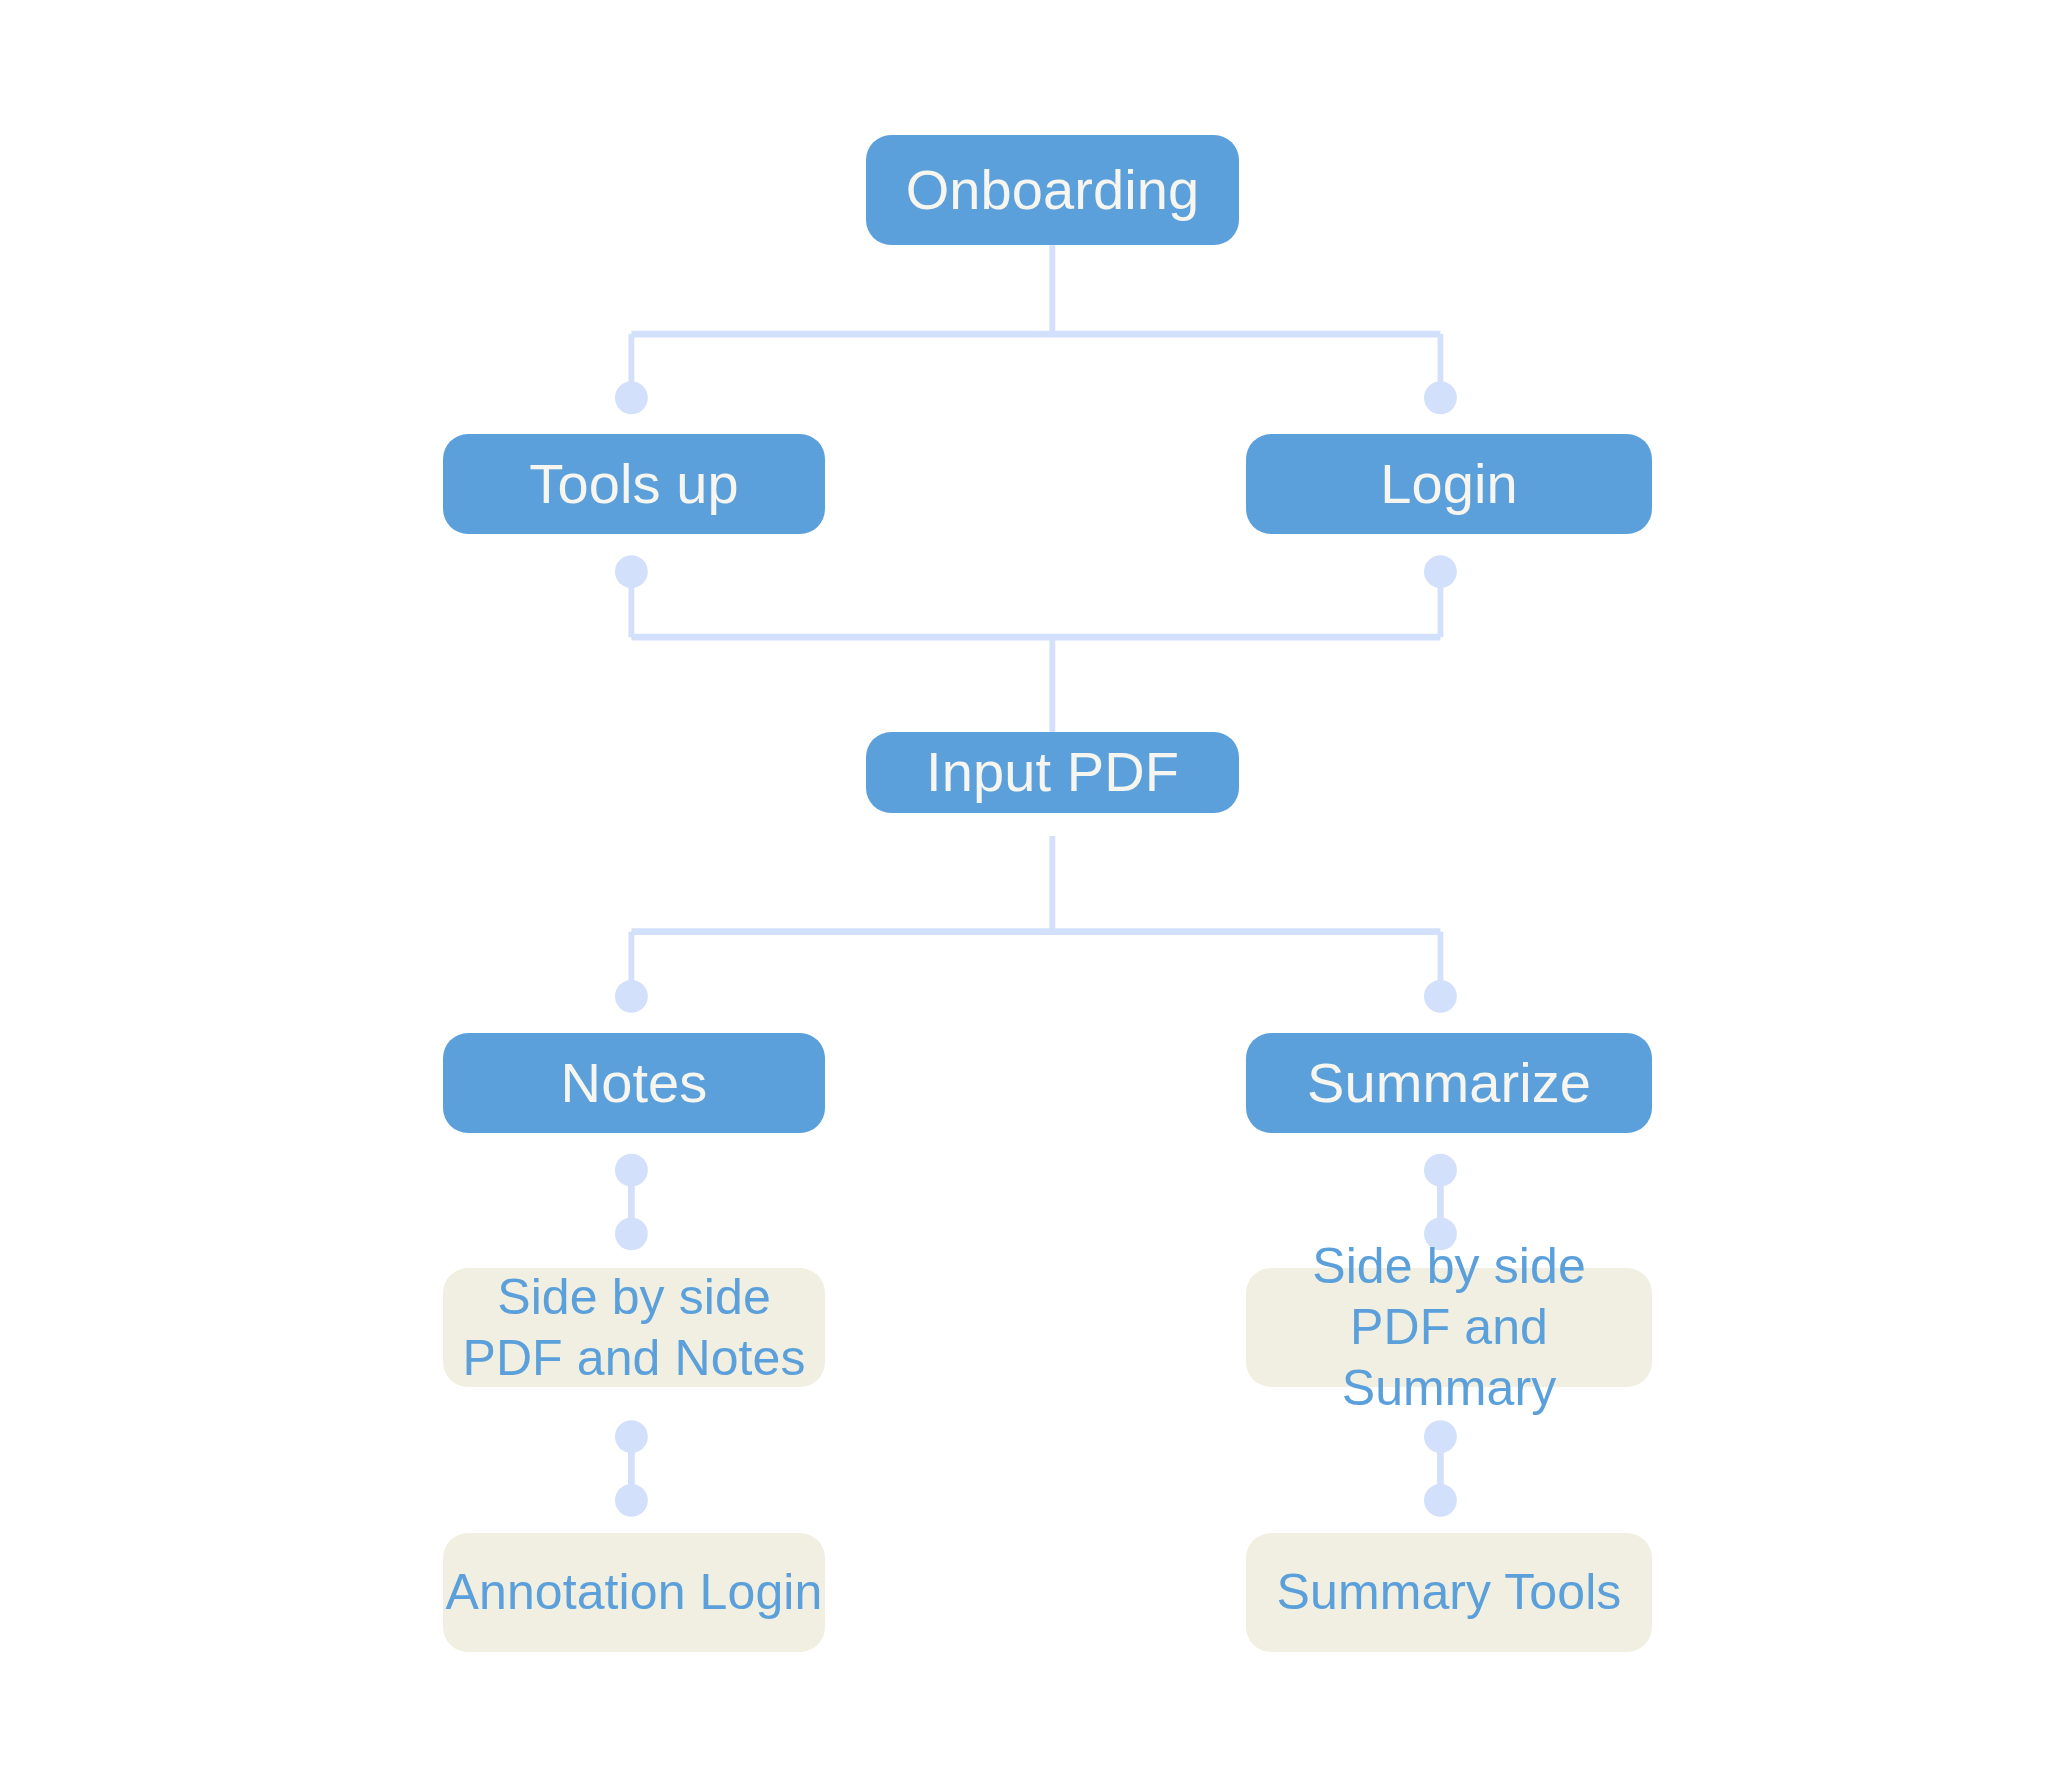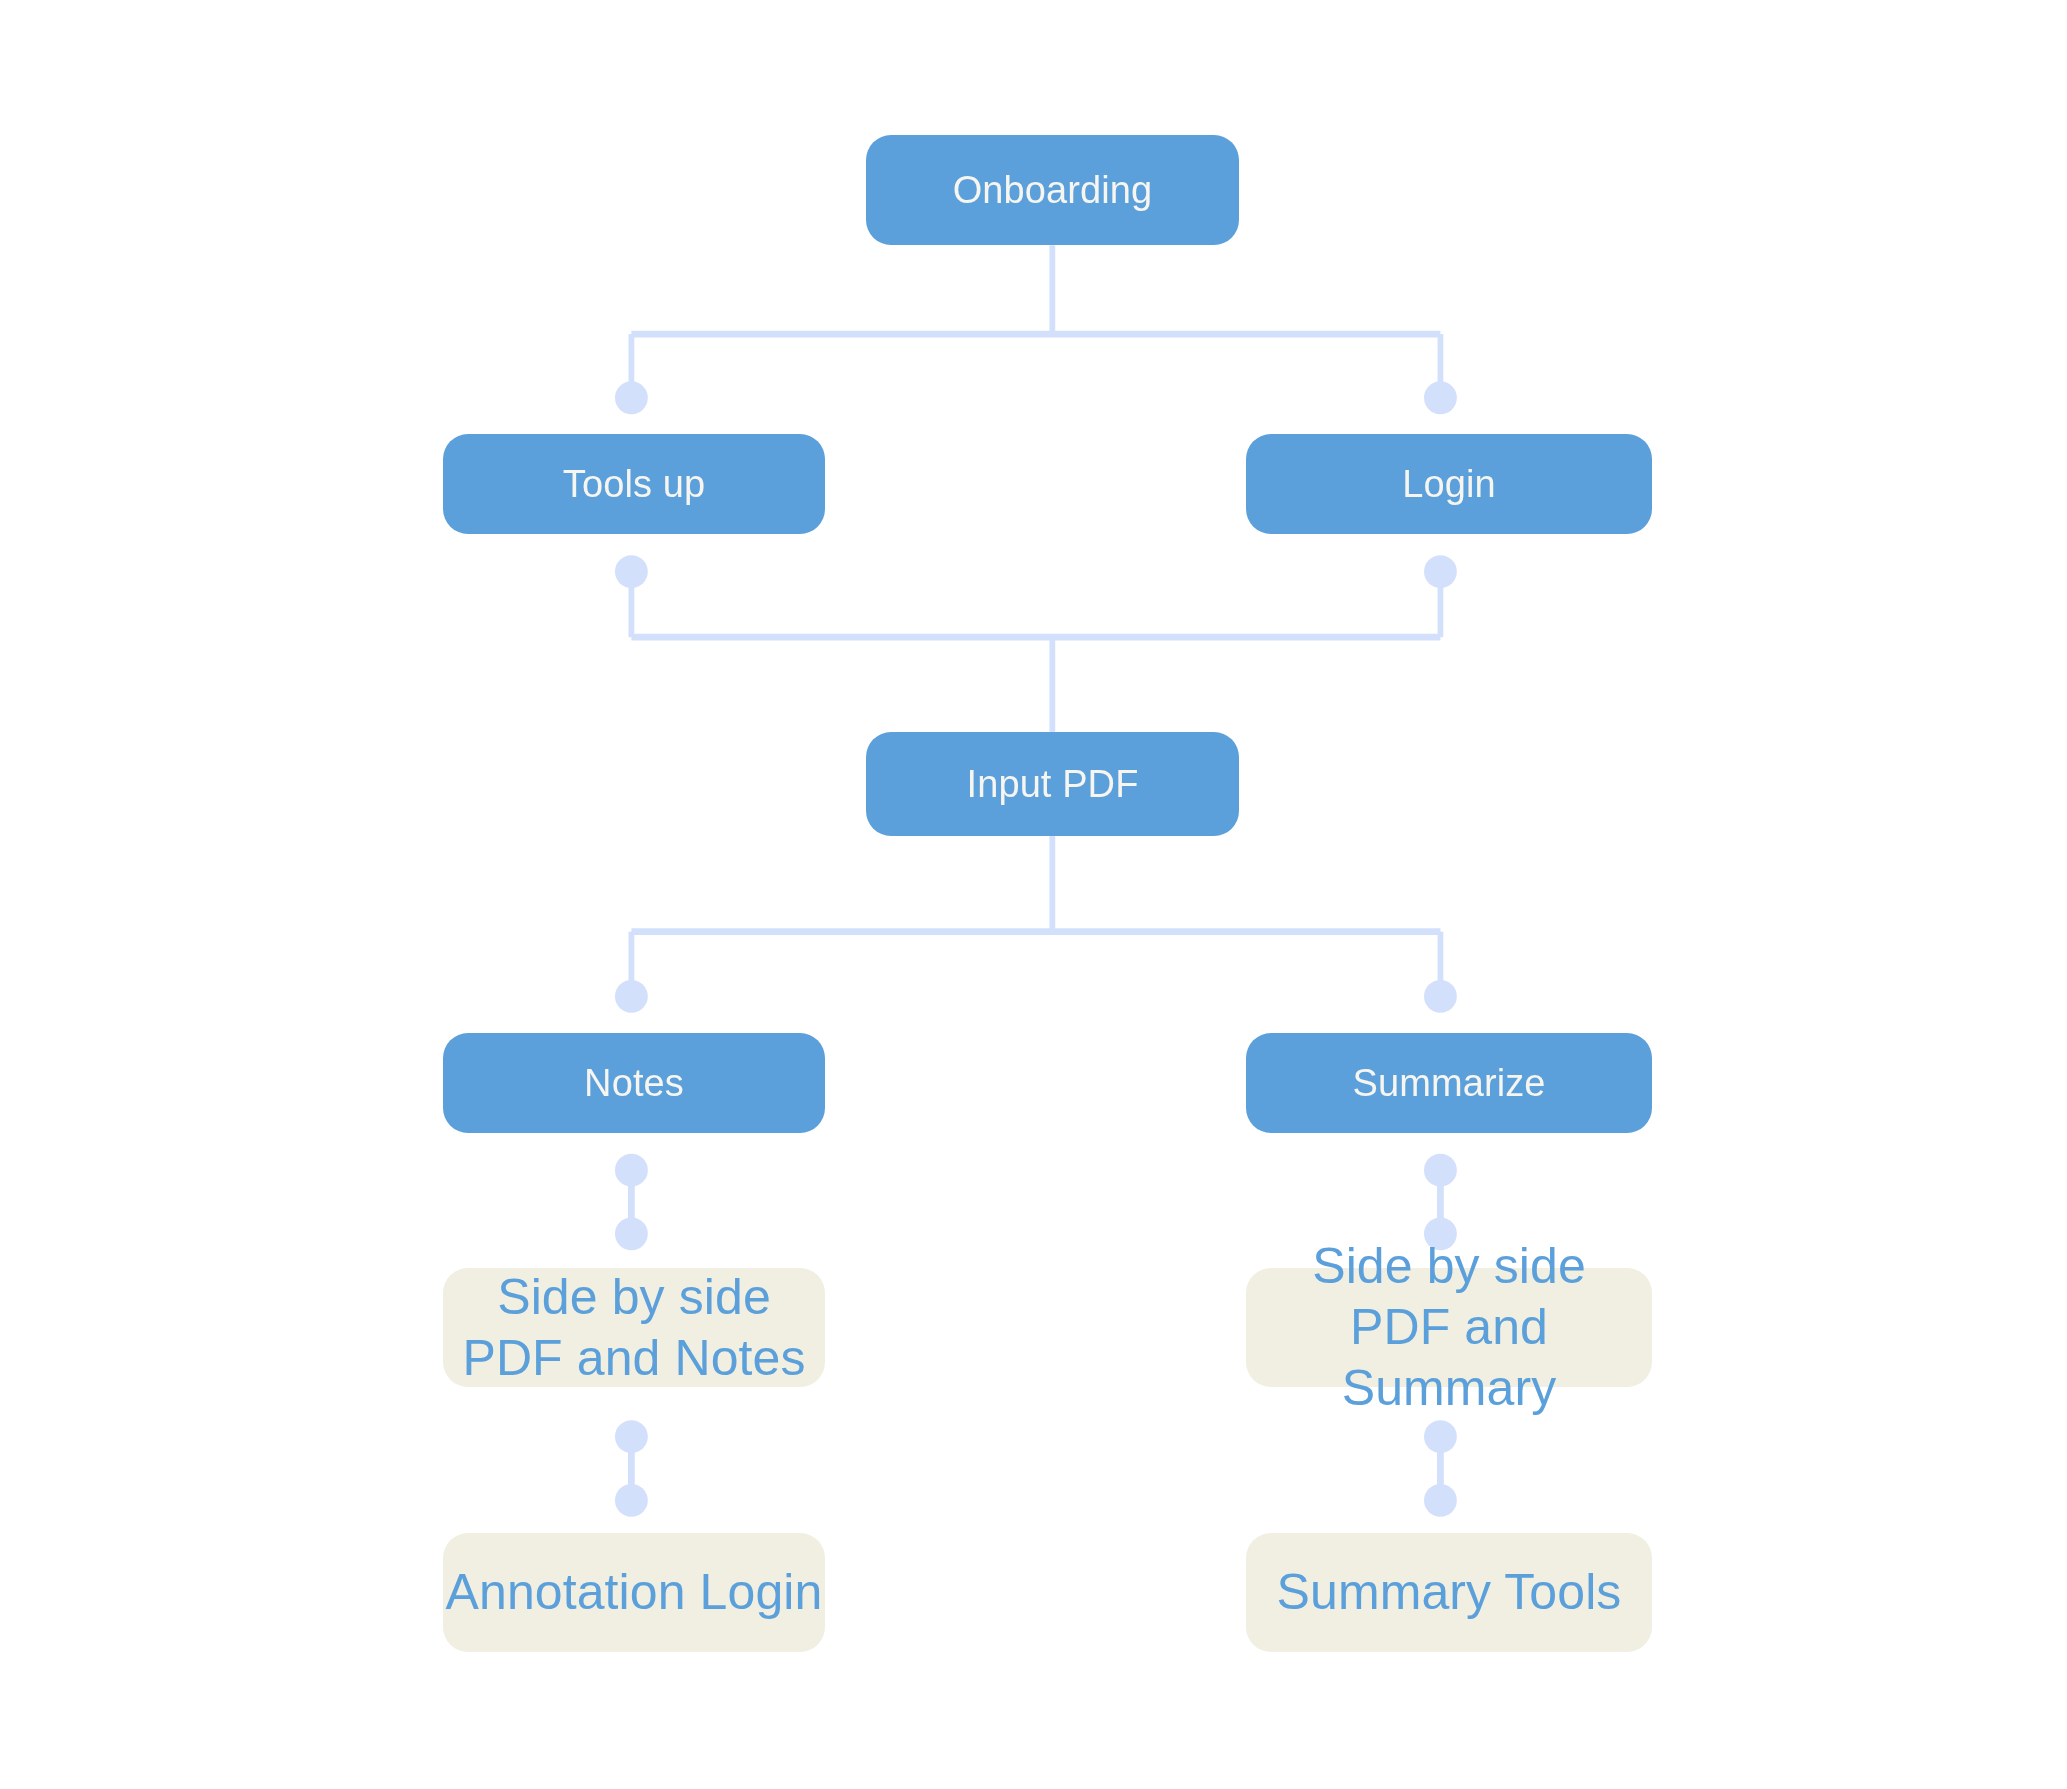--- a/index.html
+++ b/index.html
@@ -35,21 +35,21 @@
     align-items: center;
     justify-content: center;
     text-align: center;
     border-radius: 25px;
     line-height: 1.22;
     white-space: pre-line;
   }
   .node.primary {
     background: #5ba0da;
     color: #f6f5ef;
-    font-size: 38px;
+    font-size: 56px;
     font-weight: 400;
     letter-spacing: 0.1px;
   }
   .node.secondary {
     background: #f0efe1;
     color: #5ba0da;
     font-size: 50px;
     font-weight: 400;
     letter-spacing: 0.1px;
   }
@@ -112,21 +112,21 @@
       <circle cx="1492" cy="1554" r="17" fill="#d3e0fb"></circle>
     </g>
   </svg>
 
   <div class="node primary" style="left: 866px; top: 135px; width: 373px; height: 110px; background: rgb(91, 160, 218); color: rgb(246, 245, 239);">Onboarding</div>
 
   <div class="node primary" style="left: 443px; top: 434px; width: 382px; height: 100px; background: rgb(91, 160, 218); color: rgb(246, 245, 239);">Tools up</div>
 
   <div class="node primary" style="left: 1246px; top: 434px; width: 406px; height: 100px; background: rgb(91, 160, 218); color: rgb(246, 245, 239); text-align: right;">Login</div>
 
-  <div class="node primary" style="left: 866px; top: 732px; width: 373px; height: 104px; background: rgb(91, 160, 218); color: rgb(246, 245, 239);">Input PDF</div>
+  <div class="node primary" style="left: 866px; top: 732px; width: 373px; height: 81px; background: rgb(91, 160, 218); color: rgb(246, 245, 239);">Input PDF</div>
 
   <div class="node primary" style="left: 443px; top: 1033px; width: 382px; height: 100px; background: rgb(91, 160, 218); color: rgb(246, 245, 239);">Notes</div>
 
   <div class="node primary" style="left: 1246px; top: 1033px; width: 406px; height: 100px; background: rgb(91, 160, 218); color: rgb(246, 245, 239);">Summarize</div>
 
   <div class="node secondary" style="left: 443px; top: 1268px; width: 382px; height: 119px; background: rgb(240, 239, 225); color: rgb(91, 160, 218);">Side by side
 PDF and Notes</div>
 
   <div class="node secondary" style="left: 1246px; top: 1268px; width: 406px; height: 119px; background: rgb(240, 239, 225); color: rgb(91, 160, 218);">Side by side
 PDF and Summary</div>

